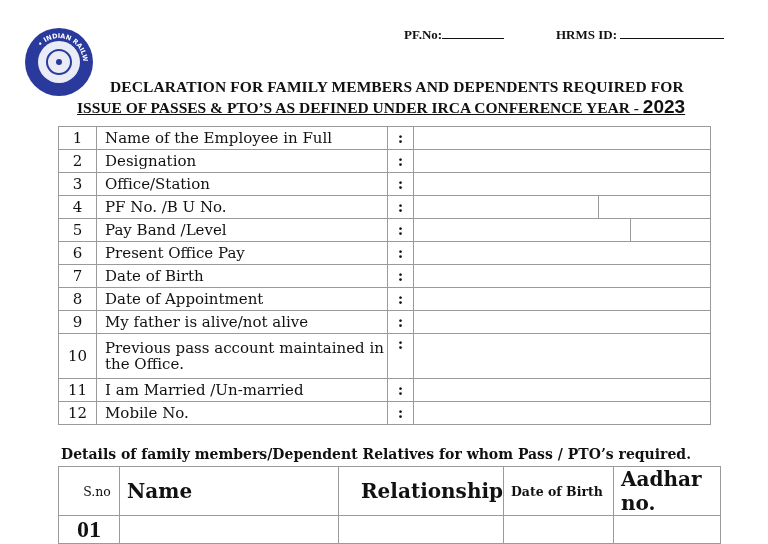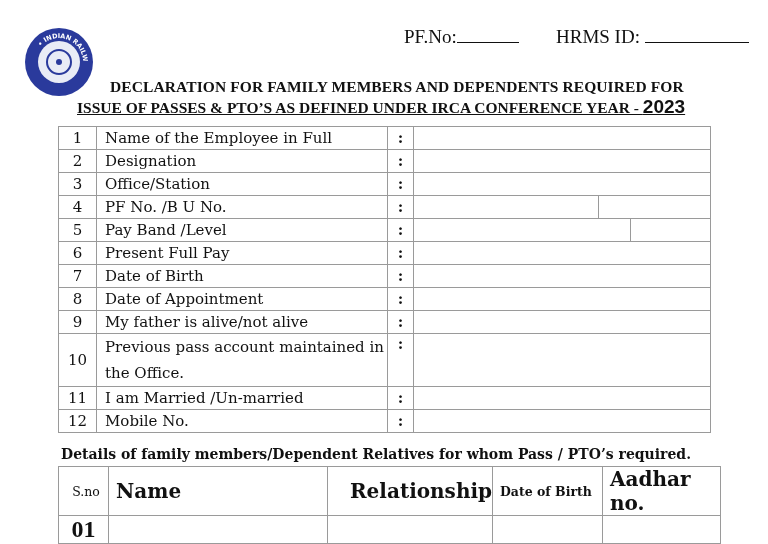--- a/index.html
+++ b/index.html
@@ -2,40 +2,40 @@
 <html><head>
   <meta charset="utf-8">
   <style>
     html, body { margin: 0; padding: 0; background: #ffffff; }
     body { width: 768px; height: 544px; position: relative; overflow: hidden; color: #111; }
     .logo { position: absolute; left: 25px; top: 28px; width: 68px; height: 68px; border-radius: 50%; background: #2a3a9c; }
     .logo .inner { position: absolute; left: 13px; top: 13px; width: 42px; height: 42px; border-radius: 50%; background: #e9ecf6; }
     .logo .wheel { position: absolute; left: 8px; top: 8px; width: 26px; height: 26px; border-radius: 50%; border: 2px solid #2a3a9c; box-sizing: border-box; }
     .logo .hub { position: absolute; left: 8px; top: 8px; width: 6px; height: 6px; border-radius: 50%; background: #2a3a9c; }
     .logo .ring-text { position: absolute; left: 0; top: 0; width: 68px; height: 68px; }
-    .pf { position: absolute; top: 26px; font-family: "Liberation Serif", serif; font-weight: normal; font-size: 19px; }
+    .pf { position: absolute; top: 26px; font-family: "Liberation Serif", serif; font-weight: bold; font-size: 13px; }
     .pf .line { display: inline-block; border-bottom: 1px solid #111; vertical-align: baseline; height: 12px; }
     .title1 { position: absolute; left: 110px; top: 78px; font-family: "Liberation Serif", serif; font-weight: bold; font-size: 15.5px; letter-spacing: 0.1px; white-space: nowrap; }
     .title2 { position: absolute; left: 77px; top: 96px; font-family: "Liberation Serif", serif; font-weight: bold; font-size: 15.5px; text-decoration: underline; white-space: nowrap; }
     .title2 .year { font-family: "Liberation Sans", sans-serif; font-size: 19px; font-weight: bold; }
     table { border-collapse: collapse; position: absolute; }
     td, th { border: 1px solid #9a9a9a; padding: 0; }
     .t1 { left: 58px; top: 126px; width: 653px; font-family: "DejaVu Serif", serif; font-size: 15px; }
     .t1 td { height: 22px; line-height: 21px; }
     .t1 .num { width: 37px; text-align: center; }
     .t1 .lbl { width: 282px; padding-left: 8px; }
     .t1 .col { width: 25px; text-align: center; font-weight: bold; }
     .t1 .col.top { vertical-align: top; }
     .t1 .val { position: relative; }
     .t1 .split { position: absolute; top: 0; bottom: 0; border-left: 1px solid #9a9a9a; }
-    .t1 .lbl.multi { line-height: 26px; }
+    .t1 .lbl.multi { line-height: 16px; }
     .sub { position: absolute; left: 61px; top: 446px; font-family: "DejaVu Serif", serif; font-weight: bold; font-size: 14px; white-space: nowrap; }
     .t2 { left: 58px; top: 466px; width: 663px; font-family: "DejaVu Serif", serif; }
     .t2 th { height: 23px; font-weight: bold; text-align: left; padding-left: 7px; font-size: 20px; }
-    .t2 th.sno { font-weight: normal; font-size: 12.5px; padding-left: 5px; text-align: center; width: 44px; }
+    .t2 th.sno { font-weight: normal; font-size: 12.5px; padding-left: 16px; text-align: center; width: 44px; }
     .t2 th.name { width: 211px; }
     .t2 th.rel { width: 114px; padding-left: 22px; }
     .t2 th.dob { font-size: 12.5px; width: 102px; }
     .t2 td { height: 26px; }
     .t2 td.sno-val { text-align: center; font-family: "Liberation Serif", serif; font-weight: bold; font-size: 24px; }
   </style>
 </head>
 <body>
 
 <div class="logo">
@@ -93,21 +93,21 @@
     <tr>
       <td class="num">5</td>
       <td class="lbl">Pay Band /Level</td>
       <td class="col">:</td>
       <td class="val">
           <span class="split" style="left:216px;"></span>
         </td>
     </tr>
     <tr>
       <td class="num">6</td>
-      <td class="lbl">Present Full Pay</td>
+      <td class="lbl">Present Office Pay</td>
       <td class="col">:</td>
       <td class="val"></td>
     </tr>
     <tr>
       <td class="num">7</td>
       <td class="lbl">Date of Birth</td>
       <td class="col">:</td>
       <td class="val"></td>
     </tr>
     <tr>

